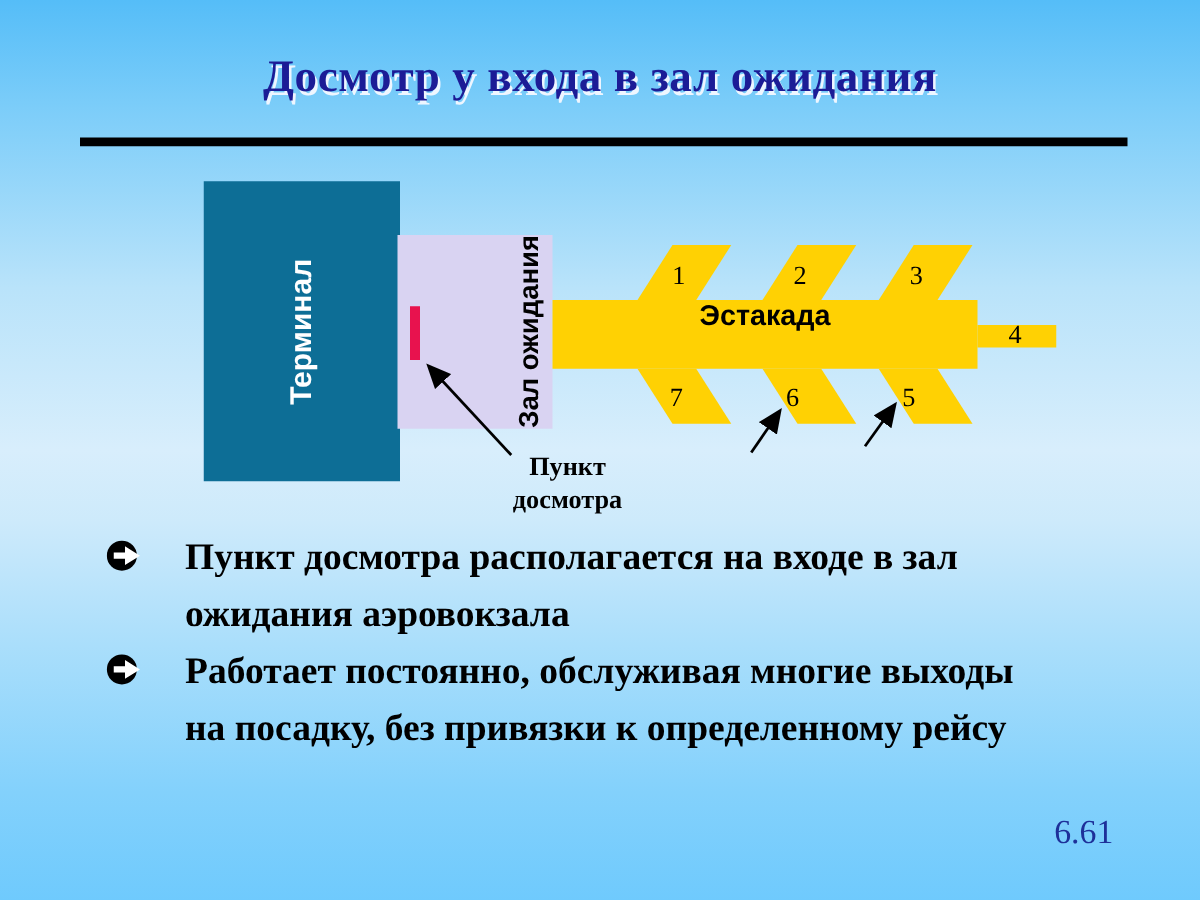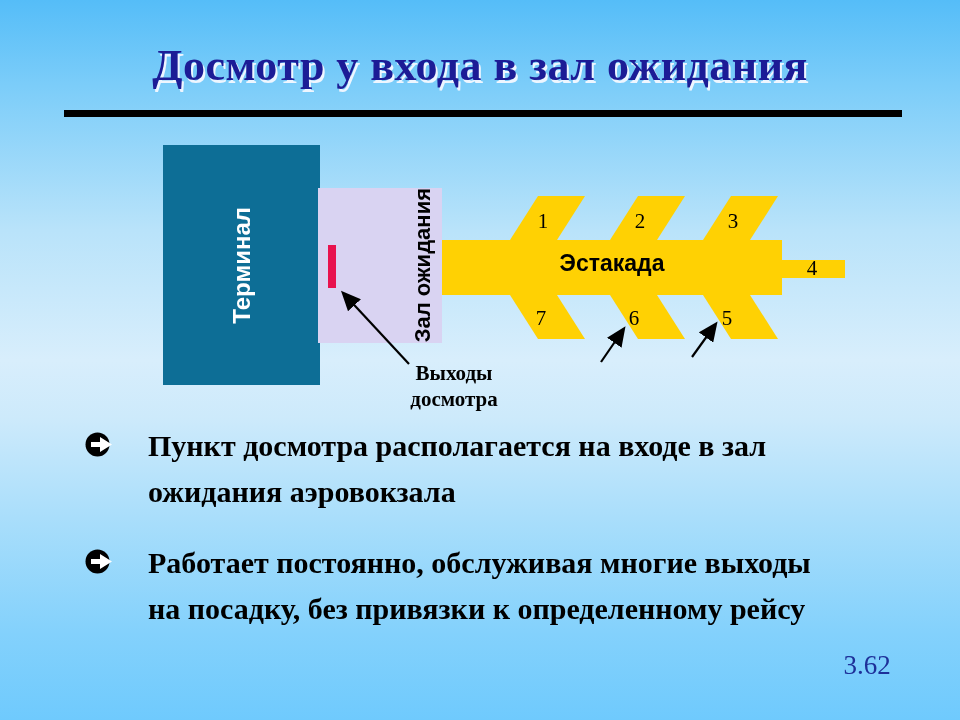--- a/index.html
+++ b/index.html
@@ -13,21 +13,21 @@
       #d8eefc 50%, #cdeafb 58%, #a9defb 72%,
       #83d1fc 88%, #6fcafd 100%);
     font-family: "Liberation Serif", "DejaVu Serif", serif;
   }
   .abs { position: absolute; }
 
   
   .title {
     top: 40px; left: 0; width: 960px;
     text-align: center;
-    font-size: 44px; font-weight: bold;
+    font-size: 36px; font-weight: bold;
     color: #1c1c96;
     text-shadow: 2px 3px 0 rgba(244,248,255,0.95);
     letter-spacing: 0.5px;
   }
   .title-rule {
     left: 64px; top: 110px; width: 838px; height: 7px;
     background: #000000;
   }
 
   
@@ -70,21 +70,21 @@
   .branch-up   { transform: skewX(-32.5deg); }
   .branch-down { transform: skewX(32.5deg); }
   .b1 { left: 524px; top: 196px; }
   .b2 { left: 624px; top: 196px; }
   .b3 { left: 717px; top: 196px; }
   .b7 { left: 524px; top: 295px; }
   .b6 { left: 624px; top: 295px; }
   .b5 { left: 717px; top: 295px; }
 
   .pier-label {
-    left: 442px; top: 250px; width: 340px;
+    left: 442px; top: 239px; width: 340px;
     text-align: center;
     font-family: "Liberation Sans", "DejaVu Sans", sans-serif;
     font-weight: bold; font-size: 23px; color: #000000;
   }
   .gate-num {
     transform: translate(-50%, -50%);
     font-size: 21px; color: #000000;
     font-family: "Liberation Serif", "DejaVu Serif", serif;
   }
   .n1 { left: 543px; top: 221px; }
@@ -104,21 +104,21 @@
   .checkpoint-label { left: 385px; top: 361px; width: 138px; }
   .gates-label      { left: 588px; top: 355px; width: 156px; }
 
   .arrow-layer { left: 0; top: 0; width: 960px; height: 720px; pointer-events: none; }
 
   
   .bullets {
     left: 85px; top: 423px; width: 775px;
   }
   .bullet-item { display: flex; align-items: flex-start; }
-  .bullet-item + .bullet-item { margin-top: 26px; }
+  .bullet-item + .bullet-item { }
   .bullet-icon { flex: none; margin-top: 8px; margin-right: 32px; }
   .bullet-text {
     font-weight: bold; font-size: 30px; color: #000000;
     line-height: 1.52; width: 690px;
   }
 
   .page-number {
     left: 812px; top: 650px; width: 110px;
     text-align: center;
     font-size: 27px; color: #1e3099;
@@ -158,21 +158,21 @@
   <div class="abs pier-label">Эстакада</div>
 
   <span class="abs gate-num n1">1</span>
   <span class="abs gate-num n2">2</span>
   <span class="abs gate-num n3">3</span>
   <span class="abs gate-num n4">4</span>
   <span class="abs gate-num n5">5</span>
   <span class="abs gate-num n6">6</span>
   <span class="abs gate-num n7">7</span>
 
-  <div class="abs callout checkpoint-label">Выходы досмотра</div>
+  <div class="abs callout checkpoint-label">Пункт досмотра</div>
 
   <svg class="abs arrow-layer" width="960" height="720" viewBox="0 0 960 720">
     <defs>
       <marker id="ah" markerWidth="9" markerHeight="8" refX="7" refY="4" orient="auto">
         <path d="M0,0 L9,4 L0,8 z" fill="#000000"></path>
       </marker>
     </defs>
     <line x1="409" y1="364" x2="344" y2="294" stroke="#000000" stroke-width="2.2" marker-end="url(#ah)"></line>
     <line x1="601" y1="362" x2="623" y2="330" stroke="#000000" stroke-width="2.2" marker-end="url(#ah)"></line>
     <line x1="692" y1="357" x2="715" y2="325" stroke="#000000" stroke-width="2.2" marker-end="url(#ah)"></line>
@@ -188,15 +188,15 @@
     </div>
     <div class="bullet-item">
       <svg class="bullet-icon" width="31" height="27" viewBox="0 0 31 27">
         <circle cx="12.5" cy="13.5" r="12" fill="#000000"></circle>
         <polygon points="6,11 15,11 15,6 27,13.5 15,21 15,16 6,16" fill="#ffffff"></polygon>
       </svg>
       <div class="bullet-text">Работает постоянно, обслуживая многие выходы на посадку, без привязки к определенному рейсу</div>
     </div>
   </div>
 
-  <div class="abs page-number">3.62</div>
+  <div class="abs page-number">6.61</div>
 
 </div>
 
 </body></html>

